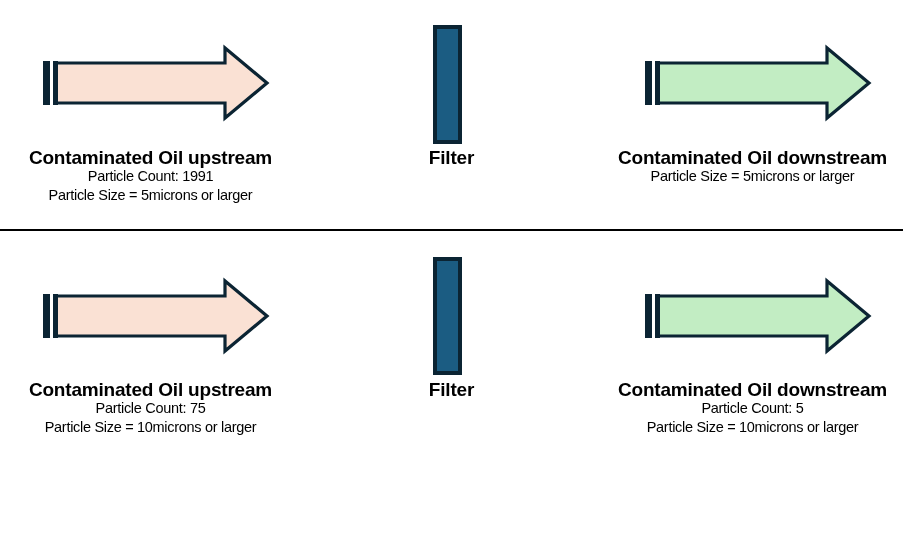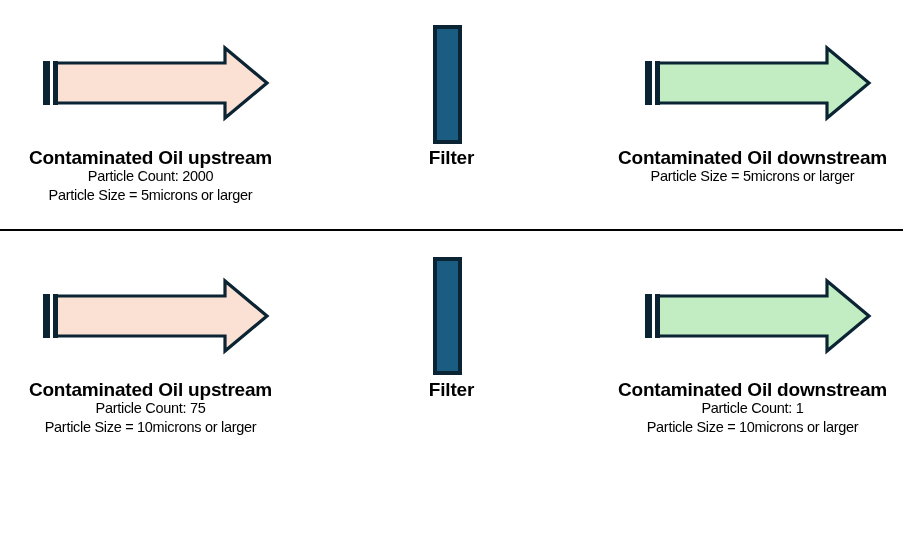--- a/index.html
+++ b/index.html
@@ -104,21 +104,21 @@
           <polygon points="52,63 225,63 225,48 267,83 225,118 225,103 52,103" fill="#fae1d4" stroke="#0b2433" stroke-width="3.2" stroke-linejoin="miter"></polygon>
 
           <rect x="43" y="61" width="7" height="44" fill="#0b2433"></rect>
           <rect x="53" y="61" width="5" height="44" fill="#0b2433"></rect>
           <rect x="50" y="61" width="3" height="44" fill="#ffffff"></rect>
           <rect x="43" y="61" width="2" height="44" fill="#0b2433"></rect>
         </svg>
       </div>
       <div class="caption">
         <div class="title">Contaminated Oil upstream</div>
-        <div class="line">Particle Count: 2000</div>
+        <div class="line">Particle Count: 1991</div>
         <div class="line">Particle Size = 5microns or larger</div>
       </div>
     </div>
 
     <div class="col col-center">
       <div class="graphic">
         <svg width="301" height="146" viewBox="0 0 301 146">
           <rect x="134" y="27" width="25" height="115" fill="#1b5c82" stroke="#0b2433" stroke-width="4"></rect>
         </svg>
       </div>
@@ -181,19 +181,19 @@
         <svg width="301" height="146" viewBox="0 0 301 146">
           <polygon points="52,64 225,64 225,49 267,84 225,119 225,104 52,104" fill="#c2edc3" stroke="#0b2433" stroke-width="3.2" stroke-linejoin="miter"></polygon>
           <rect x="43" y="62" width="7" height="44" fill="#0b2433"></rect>
           <rect x="53" y="62" width="5" height="44" fill="#0b2433"></rect>
           <rect x="50" y="62" width="3" height="44" fill="#ffffff"></rect>
           <rect x="43" y="62" width="2" height="44" fill="#0b2433"></rect>
         </svg>
       </div>
       <div class="caption">
         <div class="title">Contaminated Oil downstream</div>
-        <div class="line">Particle Count: 1</div>
+        <div class="line">Particle Count: 5</div>
         <div class="line">Particle Size = 10microns or larger</div>
       </div>
     </div>
   </div>
 
 </div>
 
 </body></html>

